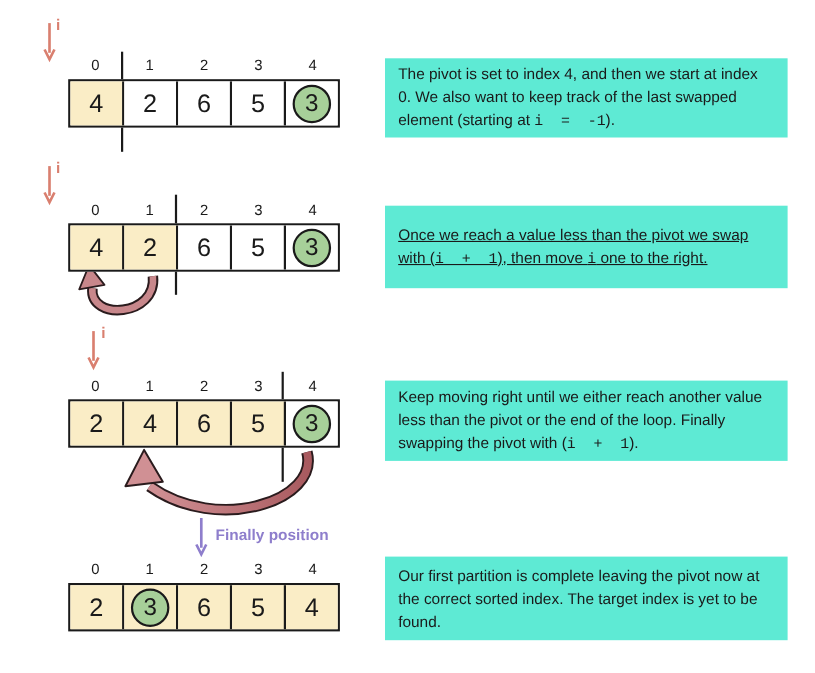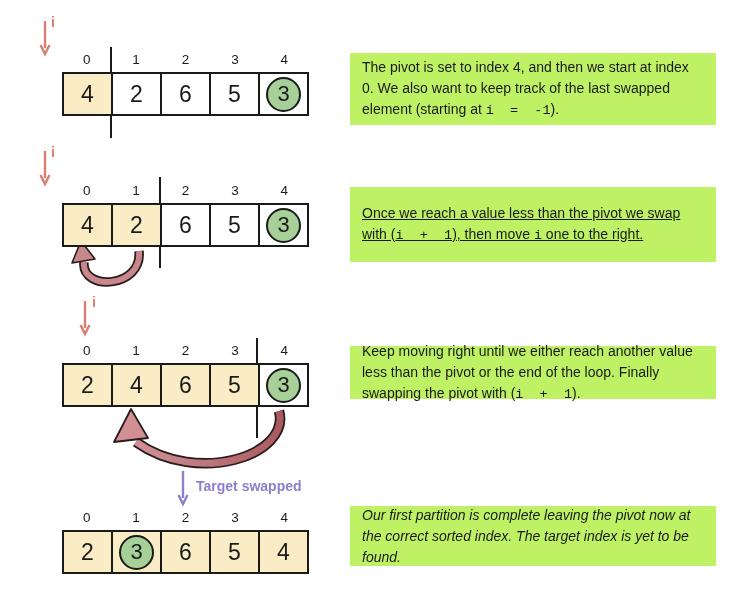--- a/index.html
+++ b/index.html
@@ -24,21 +24,21 @@
   .cell.hl { background:#FAEDC6; }
   .pivot-circle {
     width:35px; height:35px; border:2px solid #1a1a1a; border-radius:50%;
     background:#A7D099; display:flex; align-items:center; justify-content:center;
     font-size:22px; box-sizing:border-box;
   }
 
   .vline { position:absolute; width:2px; background:#1a1a1a; }
 
   .desc {
-    position:absolute; left:350px; width:366px; background:#bef264;
+    position:absolute; left:350px; width:366px; background:#5eead4;
     box-sizing:border-box; padding:6px 12px; display:flex; align-items:center;
     font-size:14px; line-height:21px; color:#1a1a1a;
   }
   .code { font-family:"Liberation Mono","DejaVu Sans Mono",monospace; white-space:pre; font-size:13.5px; }
 
   .ilabel { position:absolute; font-weight:bold; font-size:14px; color:#D97F6F; }
   .tlabel { position:absolute; font-weight:bold; font-size:14px; color:#8E7ECC; }
 </style>
 </head>
 <body>
@@ -153,41 +153,41 @@
   <div class="arr" style="top:363px;">
     <div class="cell hl">2</div>
     <div class="cell hl">4</div>
     <div class="cell hl">6</div>
     <div class="cell hl">5</div>
     <div class="cell">
       <span class="pivot-circle">3</span>
     </div>
   </div>
 
-  <div class="desc" style="top:346px; height:53px;">
+  <div class="desc" style="top:346px; height:73px;">
     <p style="margin:0;"><span>Keep moving right until we either reach another value less than the pivot or the end of the loop. Finally swapping the pivot with (</span><span class="code">i  +  1</span><span>).</span></p>
   </div>
 
-  <span class="tlabel" style="left:196px; top:478px;">Target swapped</span>
+  <span class="tlabel" style="left:196px; top:478px;">Finally position</span>
 
   <div class="idx-row" style="top:510px;">
     <span>0</span>
     <span>1</span>
     <span>2</span>
     <span>3</span>
     <span>4</span>
   </div>
 
   <div class="arr" style="top:530px;">
     <div class="cell hl">2</div>
     <div class="cell hl">
       <span class="pivot-circle">3</span>
     </div>
     <div class="cell hl">6</div>
     <div class="cell hl">5</div>
     <div class="cell hl">4</div>
   </div>
 
-  <div class="desc" style="top:506px; height:60px;font-style:italic;">
+  <div class="desc" style="top:506px; height:76px;">
     <p style="margin:0;"><span>Our first partition is complete leaving the pivot now at the correct sorted index. The target index is yet to be found.</span></p>
   </div>
 
 </div>
 
 </body></html>

